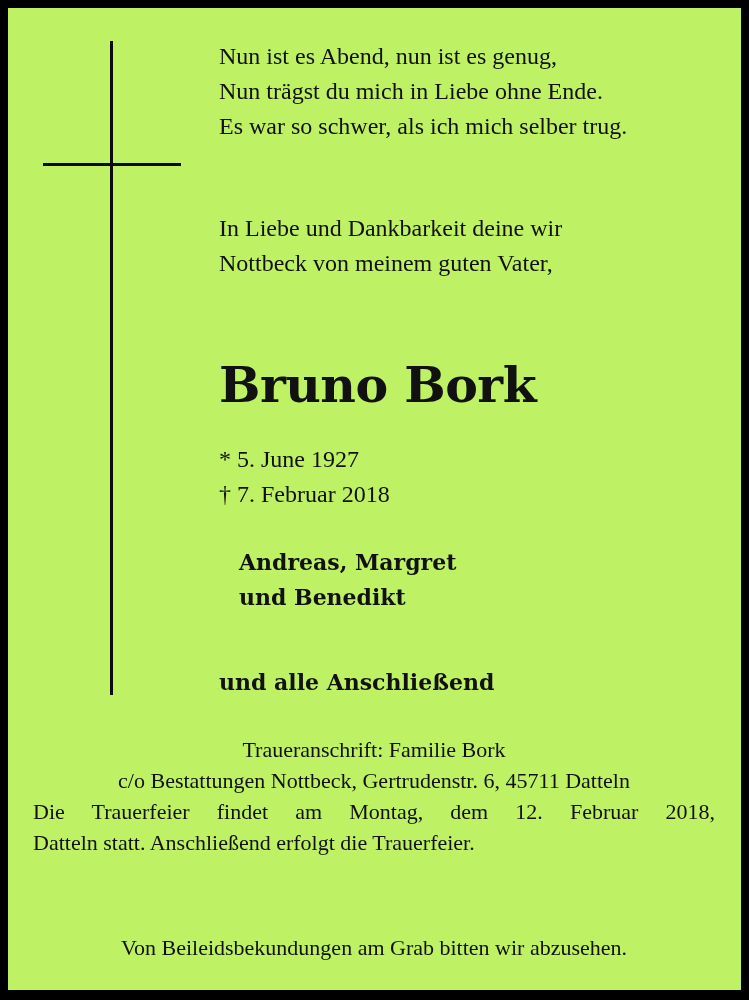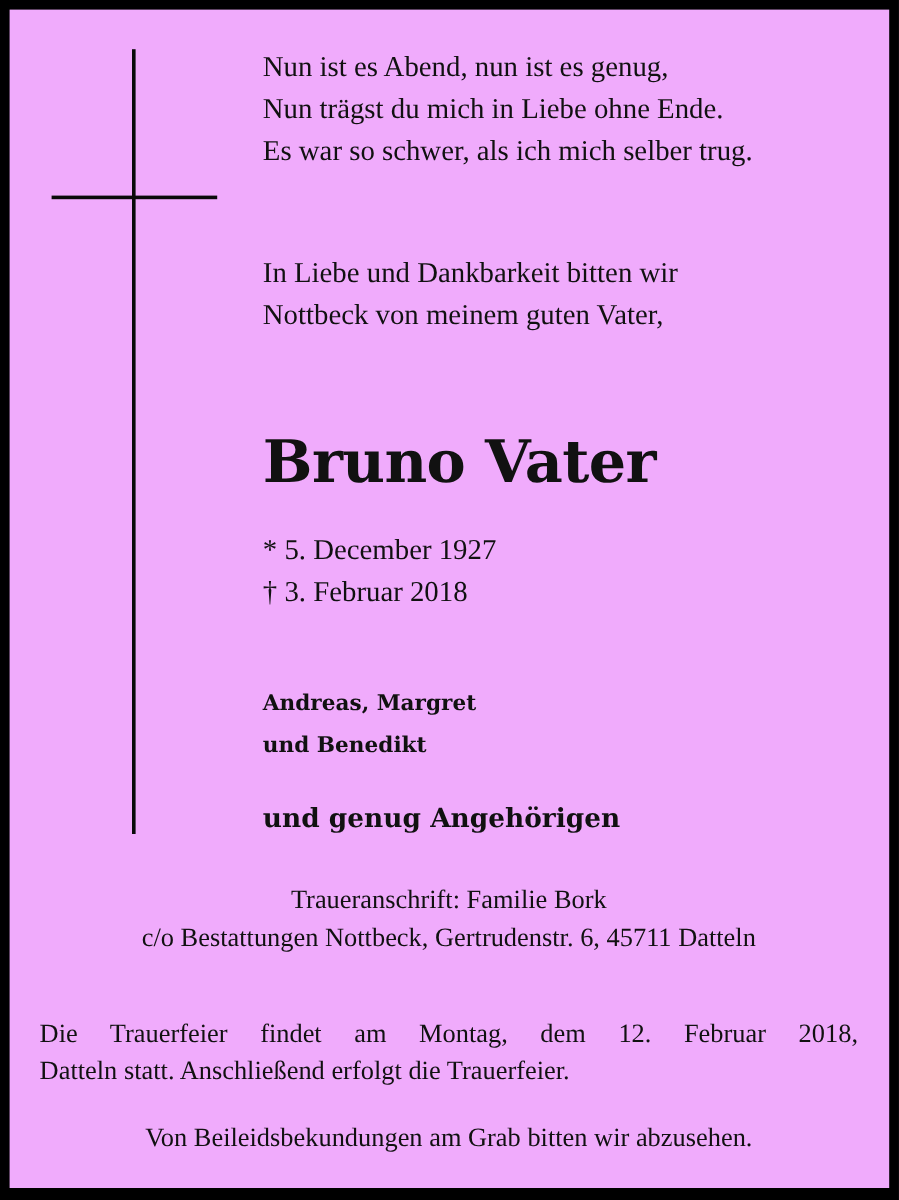--- a/index.html
+++ b/index.html
@@ -14,21 +14,21 @@
       overflow: hidden;
       font-family: "DejaVu Serif", "Liberation Serif", serif;
       color: #111111;
     }
     .sheet {
       position: absolute;
       left: 8px;
       top: 8px;
       width: 733px;
       height: 982px;
-      background: #f0abfc;
+      background: #bef264;
     }
     .cross-vertical {
       position: absolute;
       left: 102px;
       top: 33px;
       width: 3px;
       height: 654px;
       background: #0a0a0a;
     }
     .cross-horizontal {
@@ -65,45 +65,46 @@
       line-height: 60px;
       letter-spacing: -0.5px;
     }
     .dates {
       top: 434px;
       font-family: "Liberation Serif", "DejaVu Serif", serif;
       font-size: 24px;
       line-height: 35px;
     }
     .family {
-      top: 561px;
+      top: 537px;
       font-family: "DejaVu Serif", serif;
       font-weight: bold;
-      font-size: 18px;
+      font-size: 22px;
       line-height: 35px;
+      margin-left: 20px;
     }
     .relatives {
       top: 657px;
       font-family: "DejaVu Serif", serif;
       font-weight: bold;
       font-size: 22px;
       line-height: 35px;
     }
     .line { display: block; white-space: nowrap; }
     .bottom {
       position: absolute;
       left: 33px;
       width: 682px;
       font-family: "Liberation Serif", "DejaVu Serif", serif;
       font-size: 22px;
       line-height: 31px;
       text-align: center;
     }
     .address { top: 734px; }
-    .ceremony { top: 845px; text-align: justify; }
+    .ceremony { top: 796px; text-align: justify; }
     .ceremony .line.justify {
       text-align: justify;
       text-align-last: justify;
     }
     .condolence { top: 932px; }
   </style>
 </head>
 <body>
 
 <div class="sheet">
@@ -113,37 +114,37 @@
     <div class="cross-horizontal"></div>
   </div>
 
   <div class="text-block poem">
     <span class="line">Nun ist es Abend, nun ist es genug,</span>
     <span class="line">Nun trägst du mich in Liebe ohne Ende.</span>
     <span class="line">Es war so schwer, als ich mich selber trug.</span>
   </div>
 
   <div class="text-block intro">
-    <span class="line">In Liebe und Dankbarkeit bitten wir</span>
+    <span class="line">In Liebe und Dankbarkeit deine wir</span>
     <span class="line">Nottbeck von meinem guten Vater,</span>
   </div>
 
-  <div class="text-block name">Bruno Vater</div>
+  <div class="text-block name">Bruno Bork</div>
 
   <div class="text-block dates">
-    <span class="line">* 5. December 1927</span>
-    <span class="line">† 3. Februar 2018</span>
+    <span class="line">* 5. June 1927</span>
+    <span class="line">† 7. Februar 2018</span>
   </div>
 
   <div class="text-block family">
     <span class="line">Andreas, Margret</span>
     <span class="line">und Benedikt</span>
   </div>
 
-  <div class="text-block relatives">und genug Angehörigen</div>
+  <div class="text-block relatives">und alle Anschließend</div>
 
 </div>
 
 <div class="bottom address">
   <span class="line">Traueranschrift: Familie Bork</span>
   <span class="line">c/o Bestattungen Nottbeck, Gertrudenstr. 6, 45711 Datteln</span>
 </div>
 
 <div class="bottom ceremony">
   <span class="line justify">Die Trauerfeier findet am Montag, dem 12. Februar 2018,</span>

